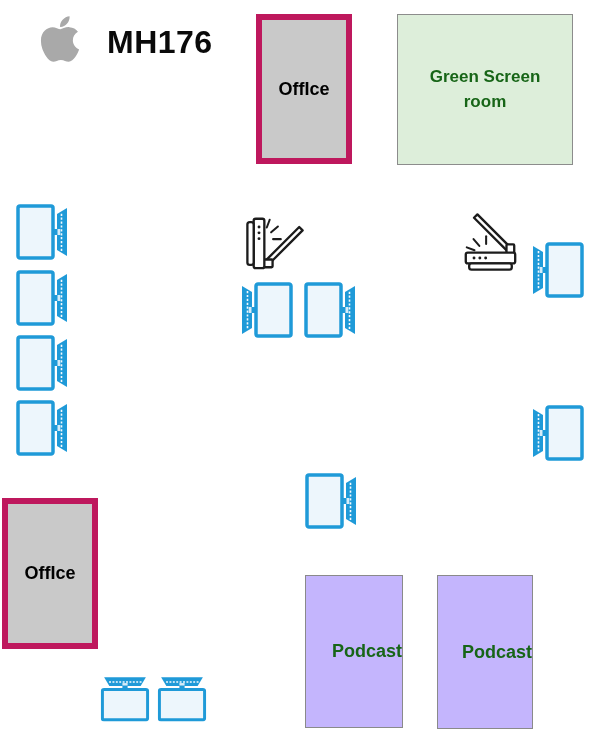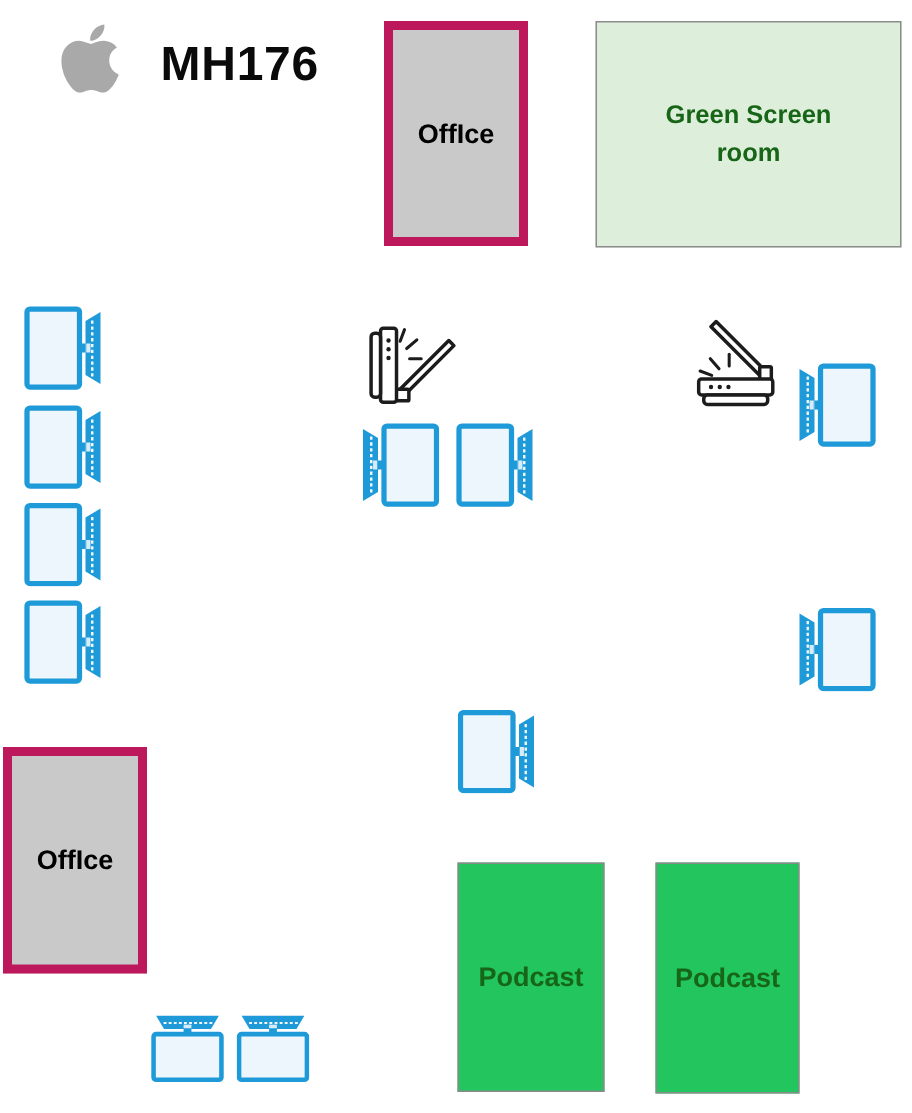--- a/index.html
+++ b/index.html
@@ -19,24 +19,24 @@
   
   .room{
     position:absolute;display:flex;align-items:center;justify-content:center;
     text-align:center;font-weight:bold;box-sizing:border-box;
   }
   .room-gray{background:#c9c9c9;border:6px solid #be185d;}
   .room-label{font-size:18px;line-height:1.35;}
   .office .room-label{color:#000000;}
   .room-green{background:#ddeeda;border:1.5px solid #8c8c8c;}
   .green-label{color:#176517;font-size:17px;line-height:1.45;max-width:140px;}
-  .podcast{background:#22c55e;border:1.5px solid #8a8a8a;}
+  .podcast{background:#c4b5fd;border:1.5px solid #8a8a8a;justify-content:flex-end;}
   .podcast .room-label{color:#176517;}
   #room-office-top{left:256px;top:14px;width:96px;height:150px;}
-  #room-green-screen{left:397px;top:14px;width:204px;height:151px;}
+  #room-green-screen{left:397px;top:14px;width:176px;height:151px;}
   #room-office-left{left:2px;top:498px;width:96px;height:151px;}
   #room-podcast-left{left:305px;top:575px;width:98px;height:153px;}
   #room-podcast-right{left:437px;top:575px;width:96px;height:154px;}
   
   .mon{position:absolute;width:56px;height:52px;}
   .scan{position:absolute;width:62px;height:64px;}
   .r90{transform:rotate(90deg);}
   .r-90{transform:rotate(-90deg);}
   .r180s{transform:rotate(180deg) scale(0.87);}
   

